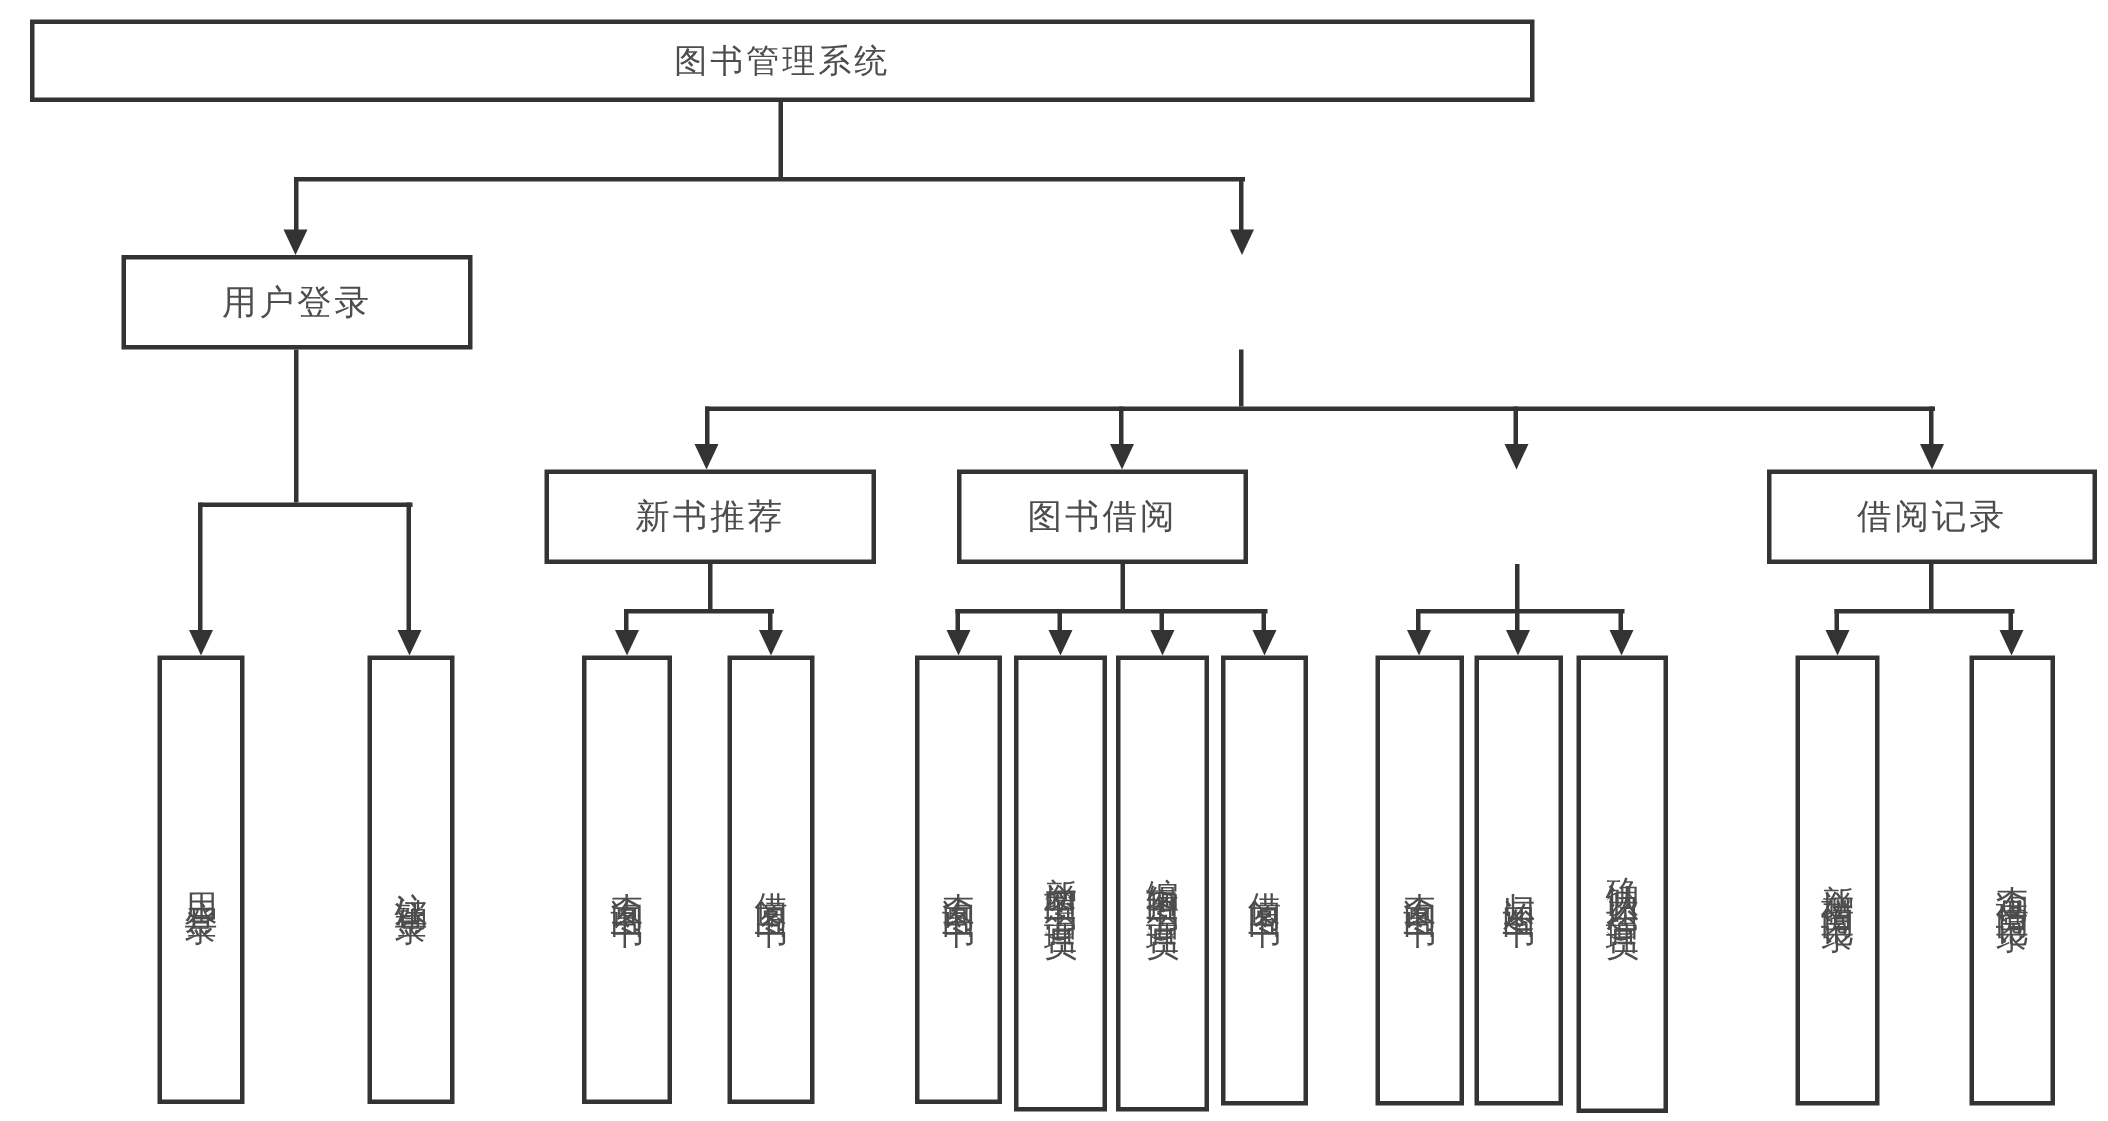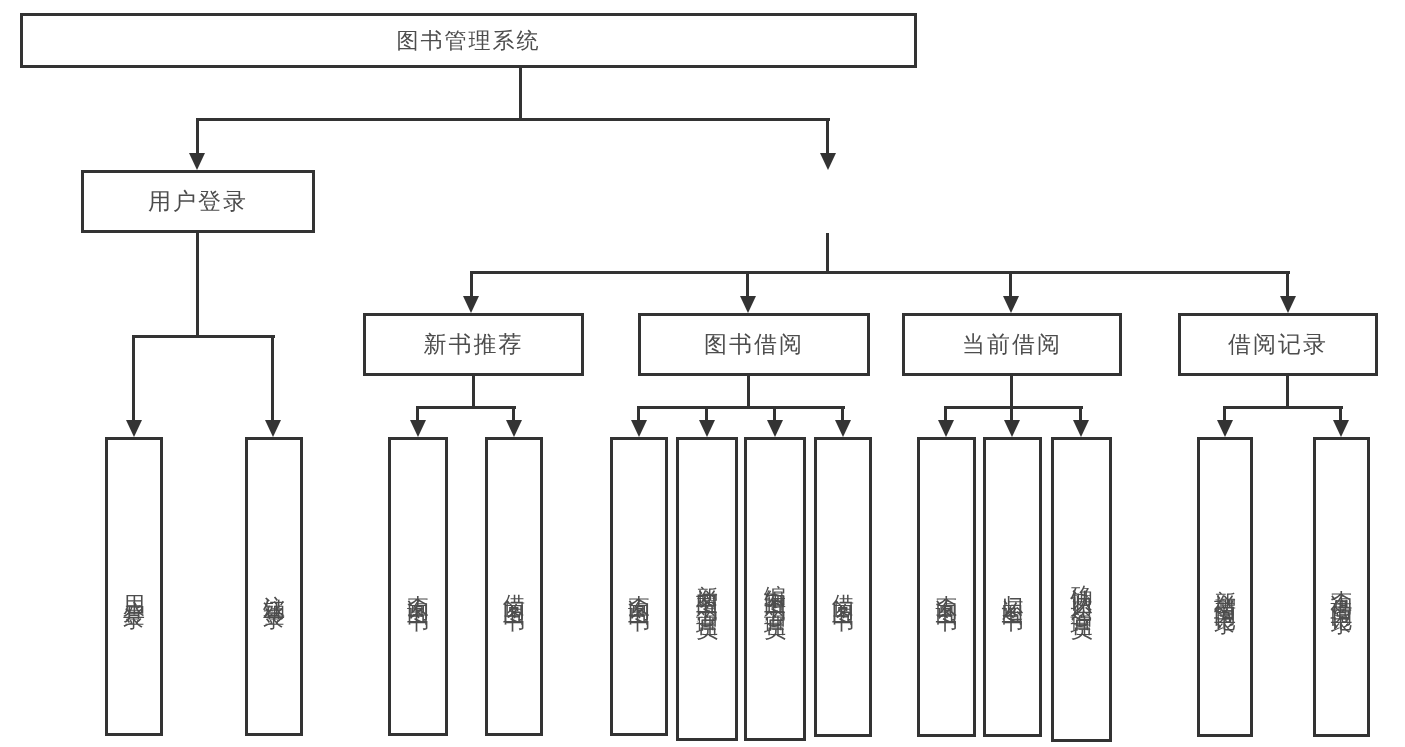--- a/index.html
+++ b/index.html
@@ -66,21 +66,21 @@
     letter-spacing:1px;
     white-space:nowrap;
     z-index:5;
   }
 </style>
 </head>
 <body>
 
 <div class="canvas">
 
-  <div class="box root" style="left:20px;top:13px;width:897px;height:55px;">图书管理系统</div>
+  <div class="box root" style="left:20px;top:13px;width:1003px;height:55px;">图书管理系统</div>
 
   <div class="line" style="left:519px;top:68px;width:3px;height:52px;"></div>
   <div class="line" style="left:196px;top:118px;width:634px;height:3px;"></div>
   <div class="line" style="left:196px;top:118px;width:3px;height:37px;"></div>
   <div class="arr" style="left:189px;top:153px;"></div>
   <div class="line" style="left:826px;top:118px;width:3px;height:37px;"></div>
   <div class="arr" style="left:820px;top:153px;"></div>
 
   <div class="box" style="left:81px;top:170px;width:234px;height:63px;">用户登录</div>
 
@@ -96,23 +96,22 @@
   <div class="line" style="left:470px;top:271px;width:3px;height:26px;"></div>
   <div class="arr" style="left:463px;top:296px;"></div>
   <div class="line" style="left:746px;top:271px;width:3px;height:26px;"></div>
   <div class="arr" style="left:740px;top:296px;"></div>
   <div class="line" style="left:1009px;top:271px;width:3px;height:26px;"></div>
   <div class="arr" style="left:1003px;top:296px;"></div>
   <div class="line" style="left:1286px;top:271px;width:3px;height:26px;"></div>
   <div class="arr" style="left:1280px;top:296px;"></div>
 
   <div class="box" style="left:363px;top:313px;width:221px;height:63px;text-align:center;">新书推荐</div>
-  <div class="box" style="left:638px;top:313px;width:232px;height:63px;">图书借阅</div>
-  <div class="box" style="left:902px;top:313px;width:220px;height:63px;">当前借阅</div>
-  <div class="box" style="left:1178px;top:313px;width:200px;height:63px;">借阅记录</div>
+  <div class="box" style="left:638px;top:313px;width:194px;height:63px;">图书借阅</div>
+  <div class="box" style="left:1178px;top:313px;width:220px;height:63px;">借阅记录</div>
 
   <div class="line" style="left:472px;top:376px;width:3px;height:30px;"></div>
   <div class="line" style="left:416px;top:406px;width:100px;height:3px;"></div>
   <div class="line" style="left:416px;top:406px;width:3px;height:16px;"></div>
   <div class="arr" style="left:410px;top:420px;"></div>
   <div class="line" style="left:512px;top:406px;width:3px;height:16px;"></div>
   <div class="arr" style="left:506px;top:420px;"></div>
 
   <div class="line" style="left:747px;top:376px;width:3px;height:30px;"></div>
   <div class="line" style="left:637px;top:406px;width:208px;height:3px;"></div>

